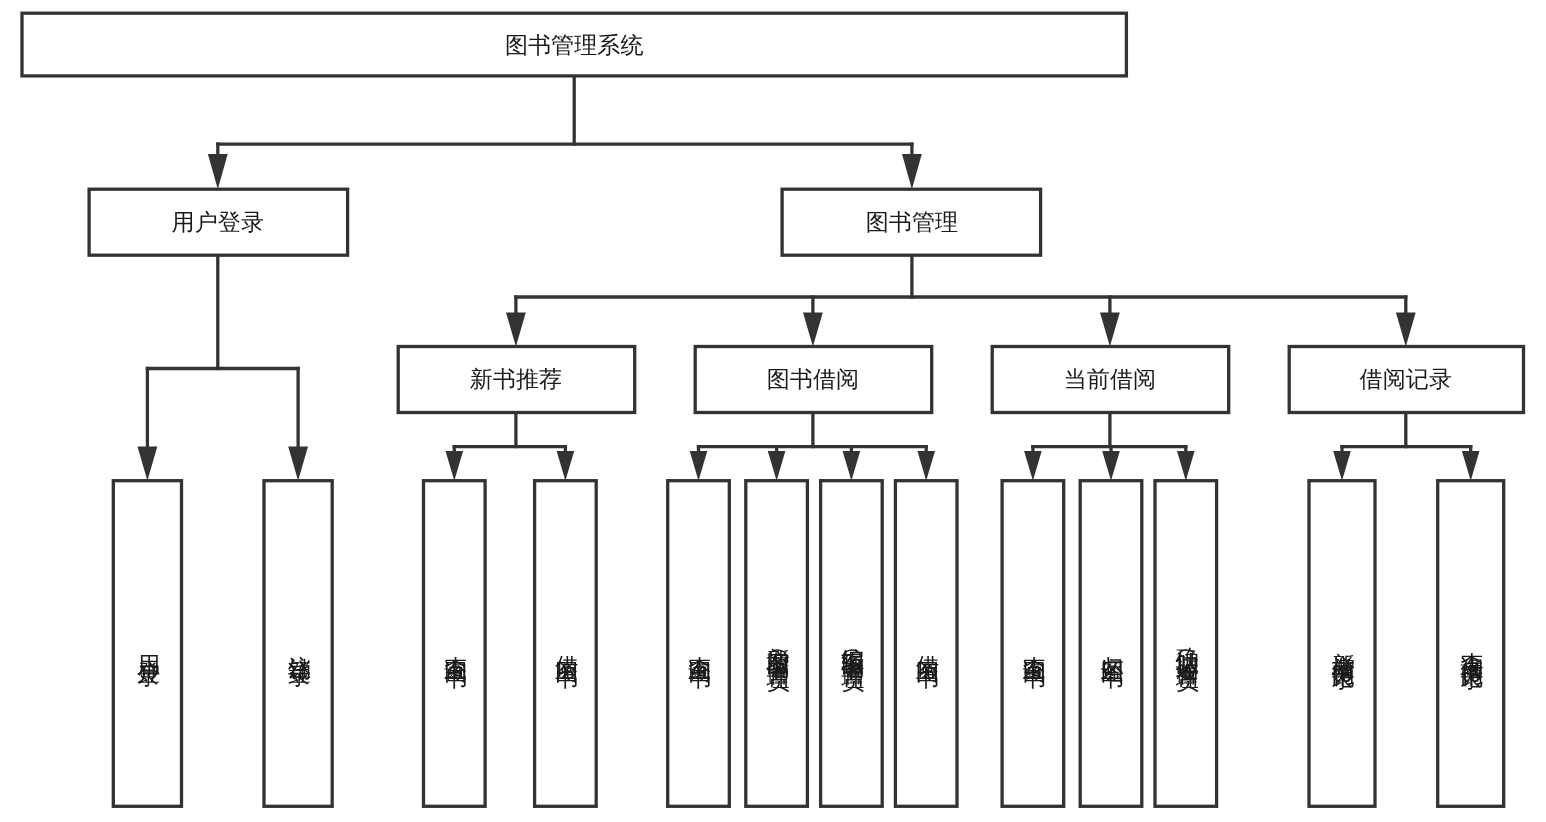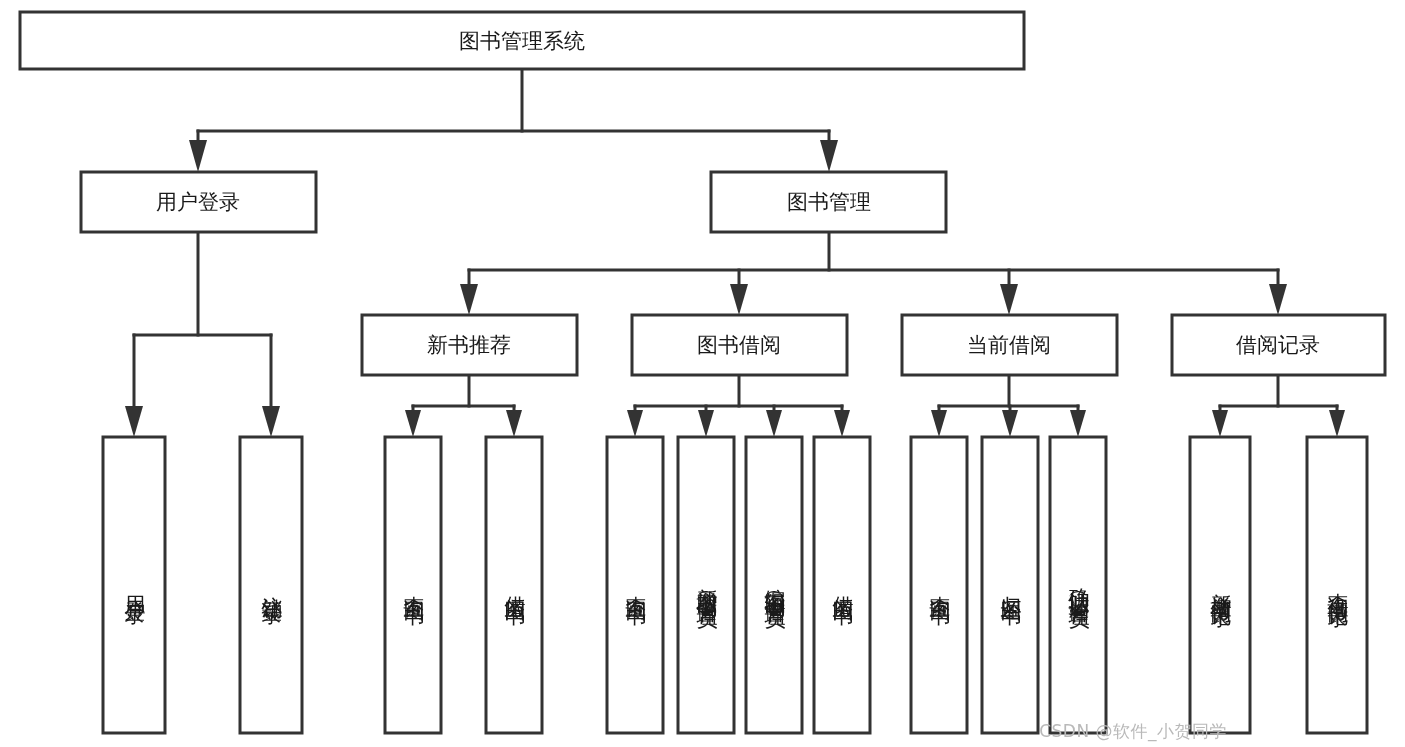--- a/index.html
+++ b/index.html
@@ -247,15 +247,14 @@
       <text class="node-label-v" x="1220" y="585">新增借阅记录</text>
     </g>
 
     <g>
       <rect class="node-box" x="1307" y="437" width="60" height="296"></rect>
       <text class="node-label-v" x="1337" y="585">查询借阅记录</text>
     </g>
 
   </svg>
 
-  <div class="watermark">CSDN @软件_小贺同学</div>
 
 </div>
 
 </body></html>

